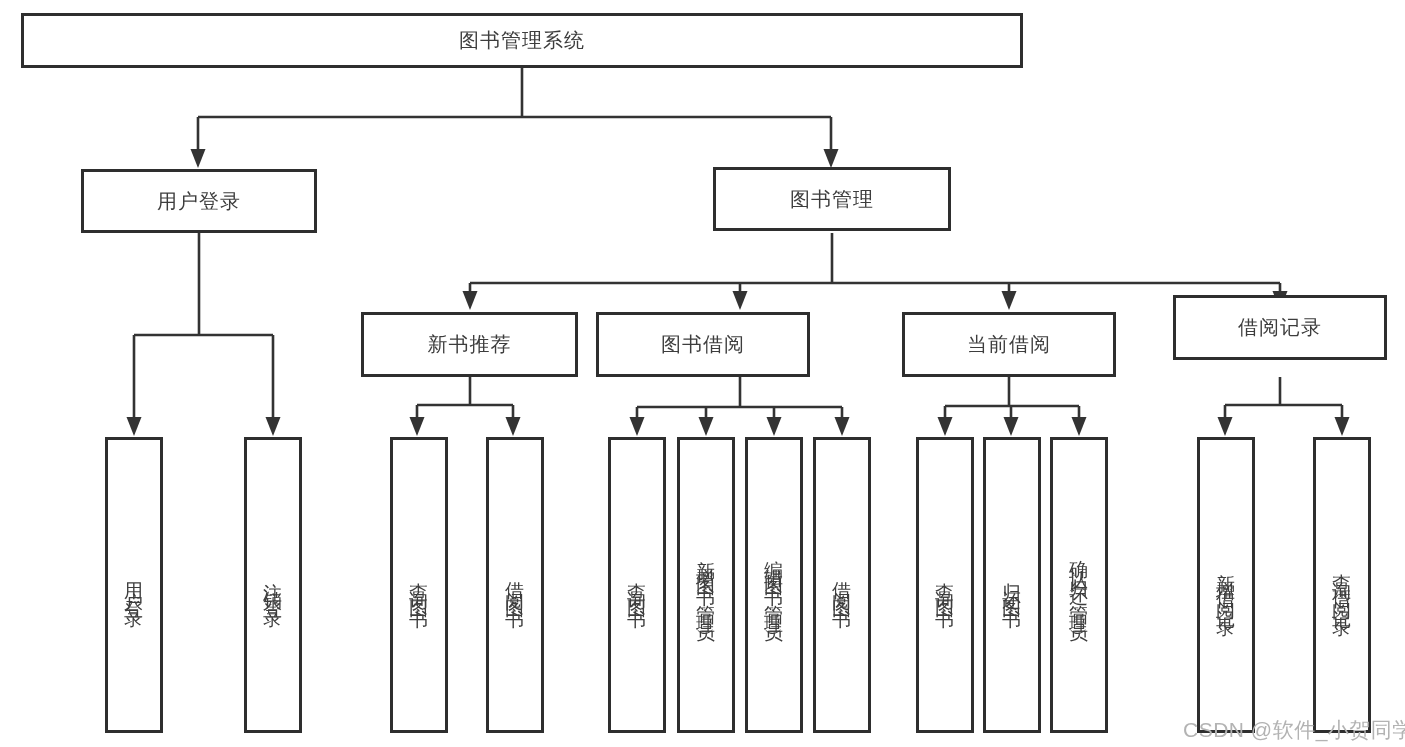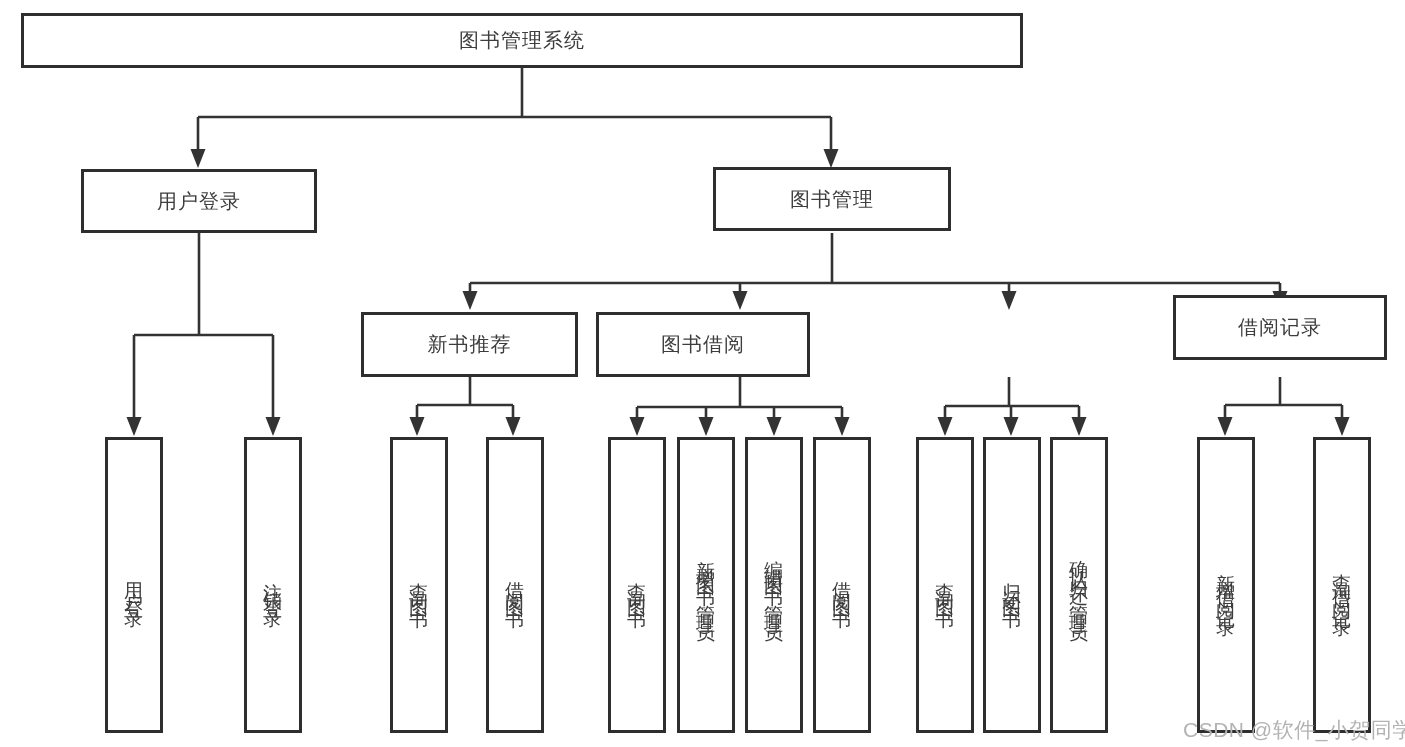--- a/index.html
+++ b/index.html
@@ -67,20 +67,21 @@
     <polygon class="head" points="1334.5,417 1349.5,417 1342,436"></polygon>
   </svg>
 
   <div class="box hbox" style="left:21px; top:13px; width:1002px; height:55px;">图书管理系统</div>
 
   <div class="box hbox" style="left:81px; top:169px; width:236px; height:64px;">用户登录</div>
   <div class="box hbox" style="left:713px; top:167px; width:238px; height:64px;">图书管理</div>
 
   <div class="box hbox" style="left:361px; top:312px; width:217px; height:65px;">新书推荐</div>
   <div class="box hbox" style="left:596px; top:312px; width:214px; height:65px;">图书借阅</div>
+  <div class="box hbox" style="left:902px; top:312px; width:214px; height:65px;">当前借阅</div>
   <div class="box hbox" style="left:1173px; top:295px; width:214px; height:65px;">借阅记录</div>
 
   <div class="box leaf" style="left:105px;">用户登录</div>
   <div class="box leaf" style="left:244px;">注销登录</div>
 
   <div class="box leaf" style="left:390px;">查询图书</div>
   <div class="box leaf" style="left:486px;">借阅图书</div>
 
   <div class="box leaf" style="left:608px;">查询图书</div>
   <div class="box leaf" style="left:677px;">新增图书（管理员）</div>

